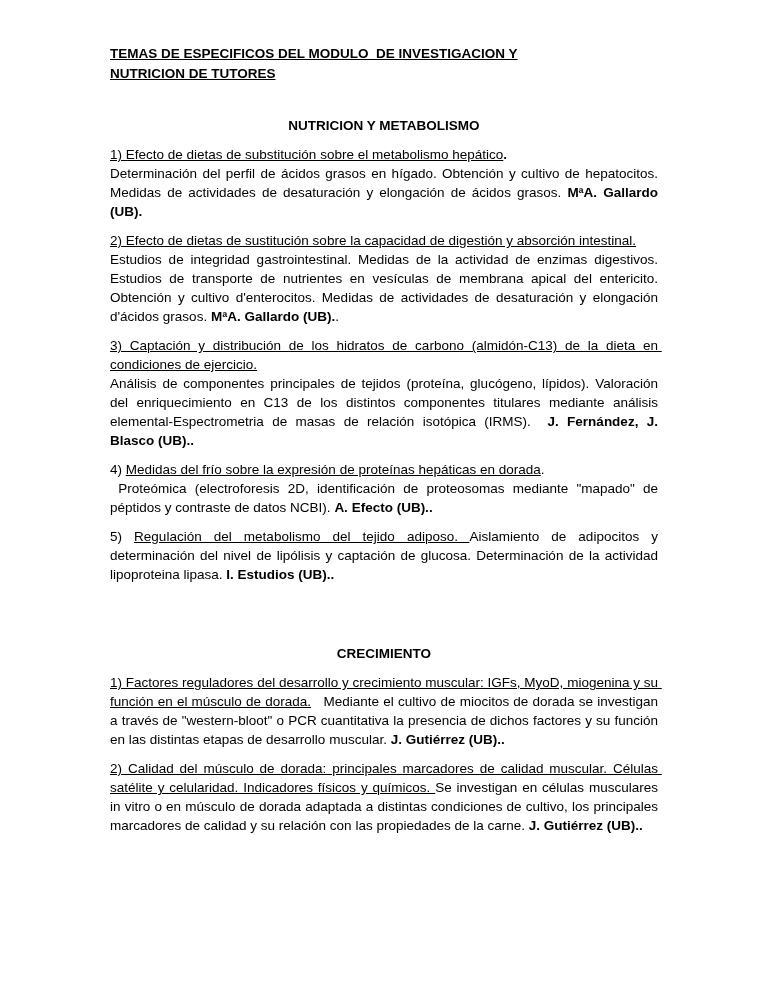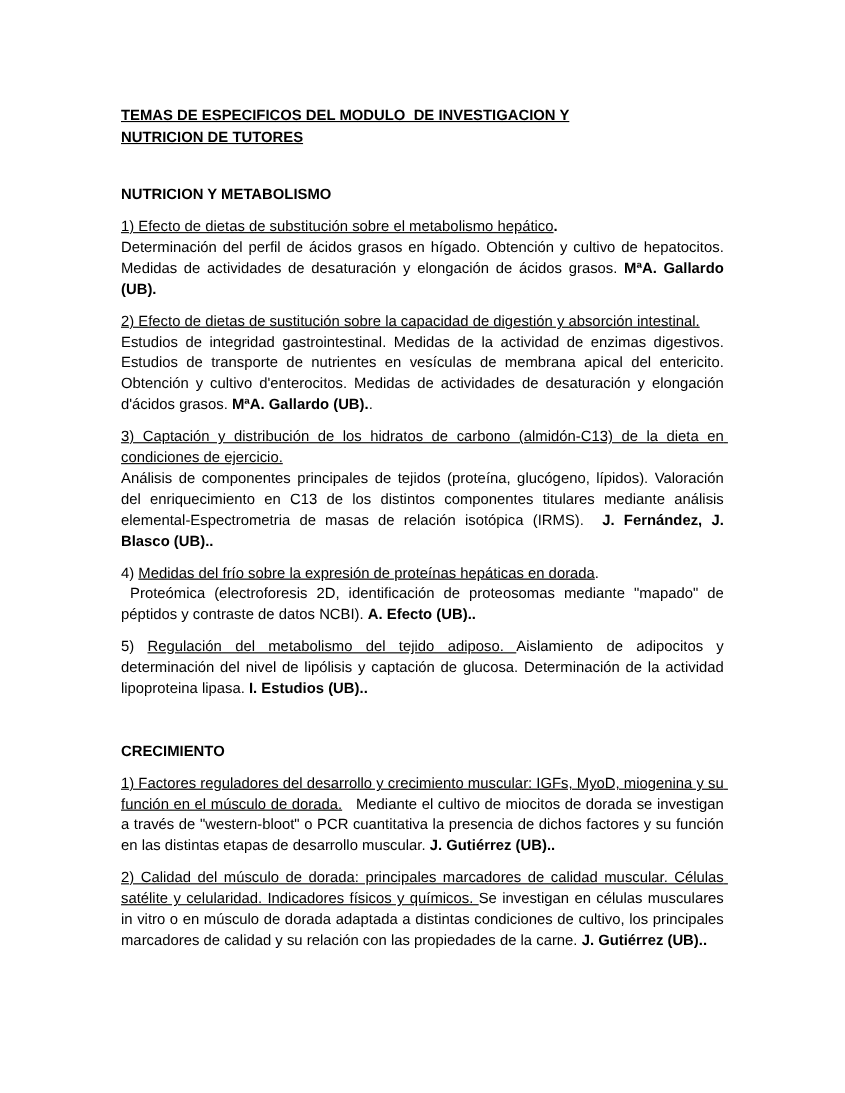--- a/index.html
+++ b/index.html
@@ -5,41 +5,42 @@
   html, body {
     margin: 0;
     padding: 0;
     background: #ffffff;
   }
   .page {
     width: 768px;
     height: 994px;
     box-sizing: border-box;
     background: #ffffff;
-    padding: 95px 110px 30px 110px;
+    padding: 44px 110px 30px 110px;
     font-family: "Liberation Sans", sans-serif;
     font-size: 13.5px;
     line-height: 19px;
     color: #000000;
     overflow: hidden;
   }
   .doc-title {
     font-size: 13.5px;
     font-weight: bold;
     margin: 0;
     line-height: 20px;
   }
   .doc-title span { text-decoration: underline; }
   .section-heading {
     font-size: 13.5px;
     font-weight: bold;
     margin: 32px 0 10px 0;
     line-height: 19px;
+    text-align: center;
   }
-  .section-heading.second { margin-top: 38px; }
+  .section-heading.second { margin-top: 60px; }
   p.item {
     margin: 10px 0 0 0;
     text-align: justify;
   }
   .page span { white-space: pre-wrap; }
   .u { text-decoration: underline; margin-top: 18px; }
   .b { font-weight: bold; }
   .n { font-weight: normal; margin-top: 45px; }
 </style>
 </head>

